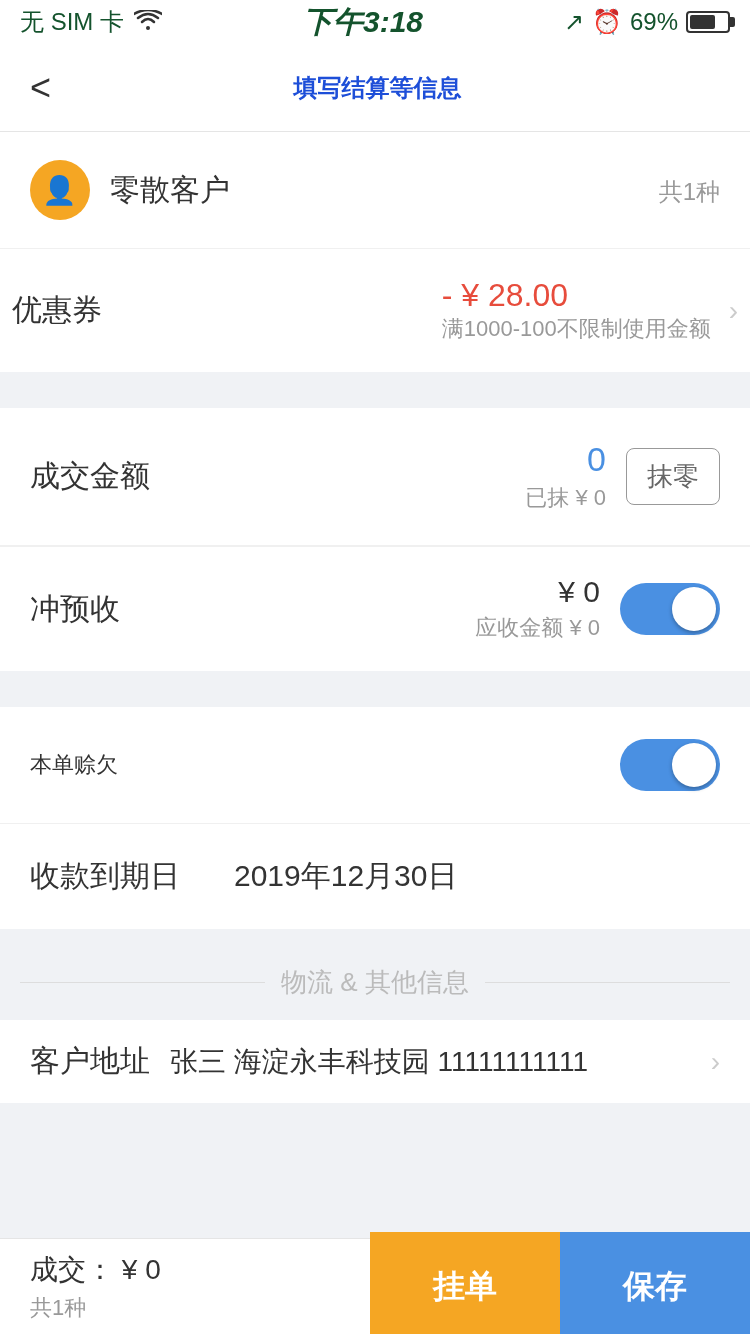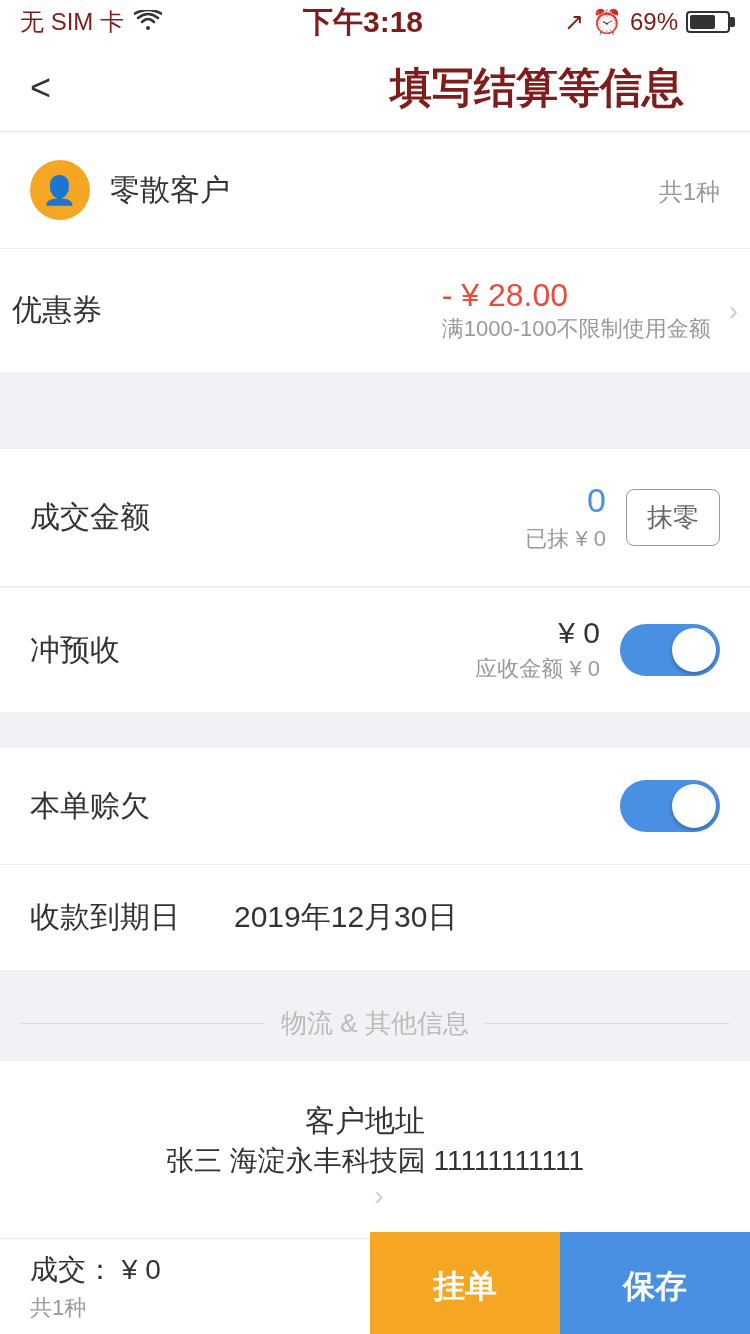--- a/index.html
+++ b/index.html
@@ -17,24 +17,24 @@
     
     .status-bar {
       width: 100%;
       height: 44px;
       background: #fff;
       display: flex;
       align-items: center;
       justify-content: space-between;
       padding: 0 20px;
       font-size: 24px;
-      color: #7f1d1d;
+      color: #14532d;
     }
     .status-left { display: flex; align-items: center; gap: 10px; }
-    .status-center { font-size: 30px; font-weight: 600; }
+    .status-center { font-size: 30px; font-weight: 600; font-style: italic; }
     .status-right { display: flex; align-items: center; gap: 8px; font-size: 24px; }
     .battery {
       width: 44px; height: 22px; border: 2px solid #333; border-radius: 4px;
       position: relative; display: flex; align-items: center; padding: 2px;
     }
     .battery::after {
       content: ''; position: absolute; right: -7px; top: 50%; transform: translateY(-50%);
       width: 5px; height: 10px; background: #333; border-radius: 0 2px 2px 0;
     }
     .battery-fill { height: 100%; width: 69%; background: #333; border-radius: 2px; }
@@ -50,39 +50,38 @@
       border-bottom: 1px solid #e5e5e5;
     }
     .nav-back {
       font-size: 36px;
       color: #333;
       cursor: pointer;
       margin-right: 20px;
     }
     .nav-title {
       flex: 1;
-      text-align: right;
-      font-size: 42px;
+      text-align: center;
+      font-size: 24px;
       font-weight: 600;
-      color: #7f1d1d;
+      color: #1d4ed8;
       margin-right: 36px;
     }
 
     
     .section {
       background: #fff;
       margin-bottom: 16px;
     }
     .section-row {
       display: flex;
       align-items: center;
       padding: 32px 30px;
       border-bottom: 1px solid #f0f0f0;
       min-height: 88px;
-      margin-top: 41px;
     }
     .section-row:last-child { border-bottom: none; }
 
     
     .customer-row {
       display: flex;
       align-items: center;
       justify-content: space-between;
       padding: 28px 30px;
     }
@@ -168,21 +167,21 @@
       transition: right 0.2s;
     }
 
     
     .credit-row {
       display: flex;
       align-items: center;
       justify-content: space-between;
       padding: 32px 30px;
     }
-    .credit-label { font-size: 30px; color: #333; }
+    .credit-label { font-size: 22px; color: #333; }
 
     
     .due-row {
       display: flex;
       align-items: center;
       padding: 32px 30px;
       border-top: 1px solid #f0f0f0;
       gap: 34px;
     }
     .due-label { font-size: 30px; color: #333; margin-right: 20px; }
@@ -201,23 +200,22 @@
       gap: 16px;
     }
     .logistics-line {
       flex: 1; height: 1px; background: #ddd;
     }
 
     
     .address-row {
       display: flex;
       align-items: center;
-      padding: 40px 30px;
-      background: #fff;
-      flex-direction: column;
+      padding: 21px 30px;
+      background: #fff;
     }
     .address-key { font-size: 30px; color: #333; min-width: 100px; margin-right: 20px; }
     .address-value { font-size: 28px; color: #333; flex: 1; }
 
     
     .bottom-bar {
       position: fixed;
       bottom: 0;
       width: 750px;
       height: 96px;

